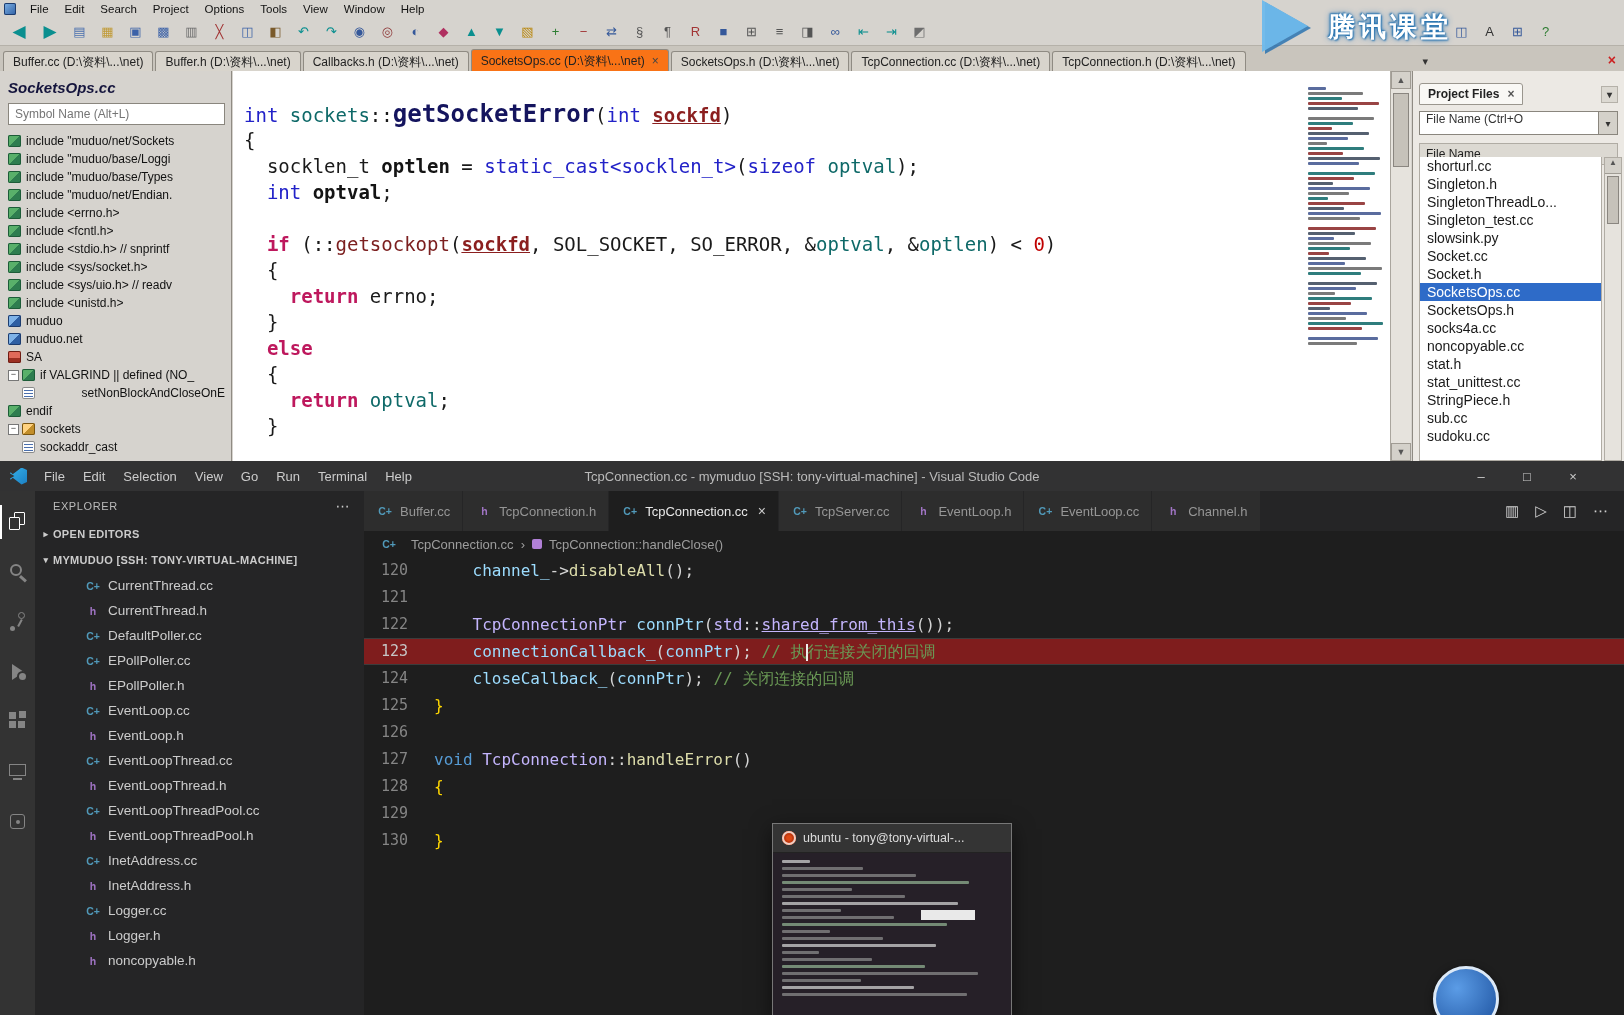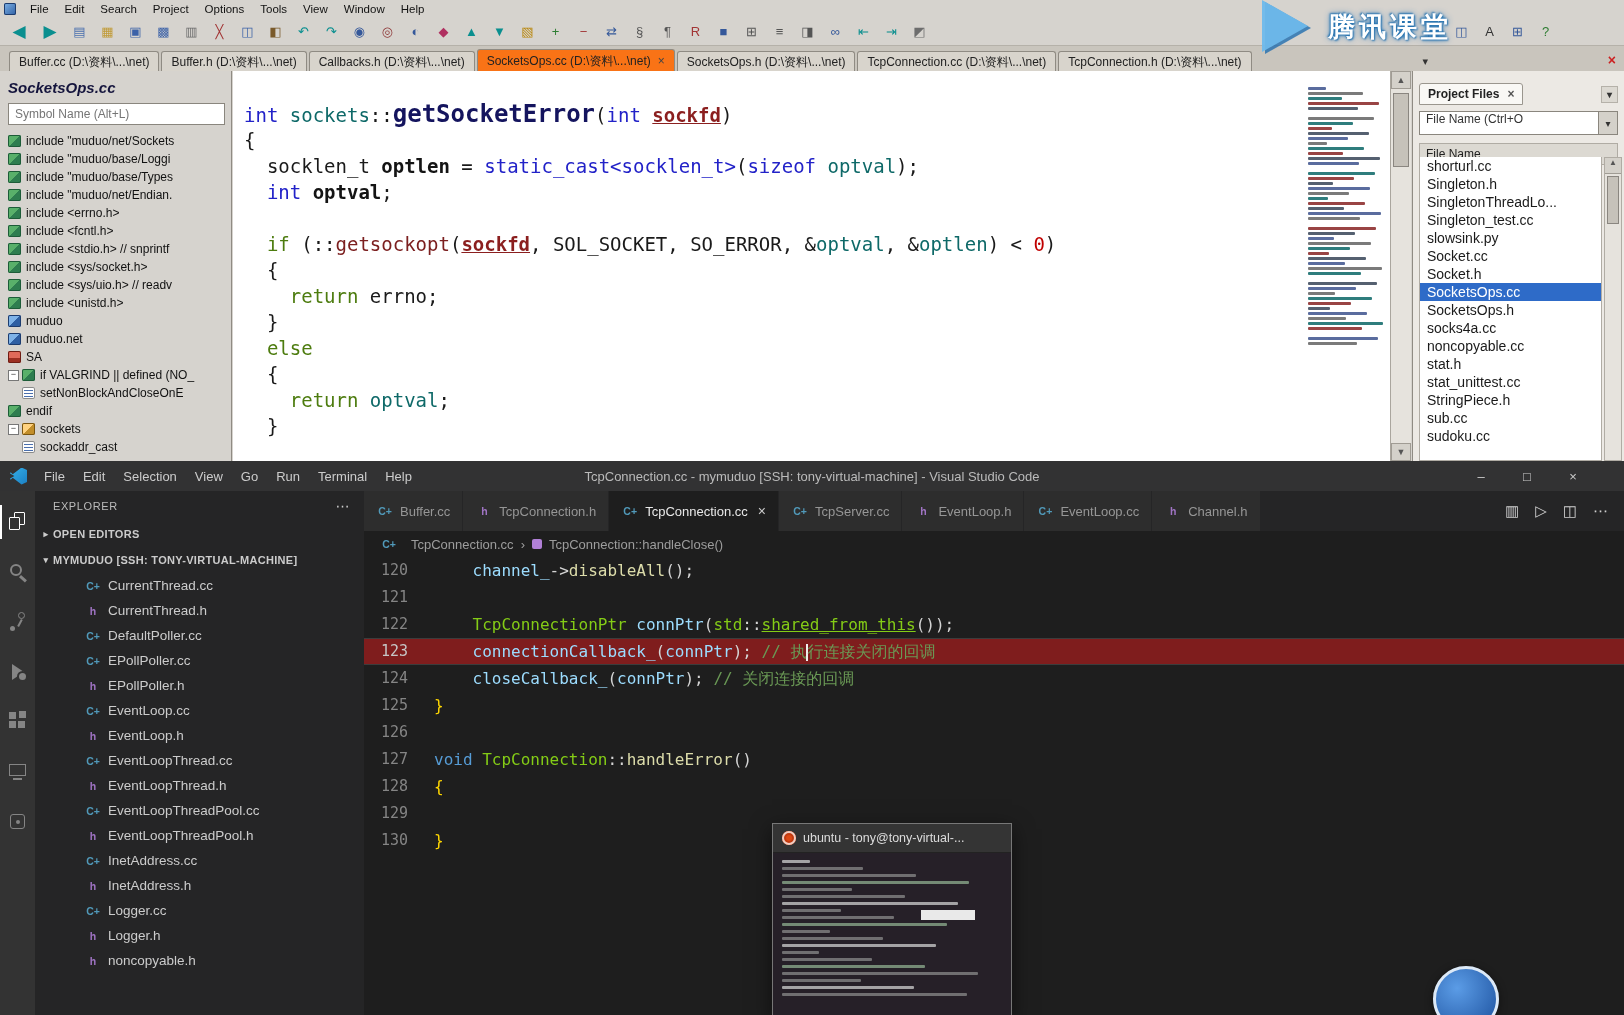--- a/index.html
+++ b/index.html
@@ -12,21 +12,21 @@
   .si-appicon{width:12px;height:12px;margin-right:6px;border-radius:2px;
     background:linear-gradient(135deg,#7fb3e8,#2f5fa3);box-shadow:inset 0 0 0 1px #1d3c6e;}
   .si-menu-item{font-size:11.5px;color:#111;padding:1px 8px;white-space:nowrap;}
   #si-toolbar{height:28px;display:flex;align-items:center;padding:0 4px;background:#d6d3ce;
     border-bottom:1px solid #b5b1a9;}
   #si-toolbar-left,#si-toolbar-right{display:flex;align-items:center;}
   #si-toolbar-right{margin-left:auto;padding-right:60px;}
   .tb-ico{width:25px;height:22px;display:flex;align-items:center;justify-content:center;
     font-size:13px;margin-right:1px;border:1px solid rgba(255,255,255,0);border-radius:2px;}
   .tb-ico.big{font-size:17px;width:28px;}
-  #si-tabbar{height:26px;background:#c9c5bd;display:flex;align-items:flex-end;padding-left:9px;position:relative;}
+  #si-tabbar{height:26px;background:#c9c5bd;display:flex;align-items:flex-end;padding-left:3px;position:relative;}
   .si-tab{height:20px;display:flex;align-items:center;font-size:12px;color:#222;background:#d8d4cc;
     border:1px solid #8f8b83;border-bottom:none;border-radius:3px 3px 0 0;padding:0 9px;margin-right:2px;white-space:nowrap;}
   .si-tab.active{background:#f97316;height:22px;}
   .si-tab .tab-close{margin-left:7px;color:#444;font-size:12px;}
   #si-tab-chevron{position:absolute;right:196px;bottom:4px;font-size:11px;color:#333;}
   #si-close-red{position:absolute;right:8px;bottom:4px;font-size:14px;font-weight:bold;color:#c22;}
 
   #si-left{position:absolute;left:0;top:71px;width:232px;bottom:0;background:#d6d3ce;
     border-right:1px solid #8f8b83;padding:6px 6px 0 8px;box-sizing:border-box;overflow:hidden;}
   #si-left-title{font-size:15px;font-weight:bold;font-style:italic;color:#14143c;margin:2px 0 7px;}
@@ -45,21 +45,21 @@
     box-shadow:0 3px 0 #4a6fae,0 6px 0 #4a6fae;}
   .expander{width:9px;height:9px;flex:none;border:1px solid #777;background:#fff;font-size:9px;
     line-height:7px;text-align:center;margin-right:3px;color:#333;}
 
   #si-editor{position:absolute;left:233px;top:71px;width:1157px;bottom:0;background:#ffffff;overflow:hidden;}
   #si-code{position:absolute;left:11px;top:30px;font-family:"DejaVu Sans Mono","Liberation Mono",monospace;
     font-size:19px;line-height:26px;color:#1a1a1a;}
   .si-line{height:26px;white-space:pre;}
   .si-pl{color:#1a1a1a;}
   .si-kw{color:#2222c8;}
-  .si-kwb{color:#4d7c0f;font-weight:normal;}
+  .si-kwb{color:#be185d;font-weight:bold;}
   .si-ns{color:#0e6968;}
   .si-fn{color:#14145e;font-weight:bold;font-size:24px;}
   .si-param{color:#8b1f1f;font-weight:bold;text-decoration:underline;}
   .si-var{color:#141414;font-weight:bold;}
   .si-use{color:#0e6968;}
   .si-extfn{color:#7c2020;}
   .si-num{color:#c00000;}
   #si-minimap{position:absolute;right:4px;top:16px;width:78px;bottom:8px;overflow:hidden;
     display:flex;flex-direction:column;gap:2px;}
   .mm-line{height:3px;flex:none;border-radius:1px;}
@@ -150,21 +150,21 @@
   #vsc-breadcrumb{height:26px;display:flex;align-items:center;gap:7px;padding-left:16px;color:#9d9d9d;font-size:13px;}
   .bc-symbol-ico{width:10px;height:10px;background:#b180d7;border-radius:2px;}
   #vsc-code{position:absolute;top:66px;left:0;right:0;bottom:0;font-family:"DejaVu Sans Mono","Liberation Mono",monospace;font-size:16px;}
   .code-row{display:flex;height:27px;line-height:27px;}
   .code-row.current{background:#7f1d1d;box-shadow:inset 0 1px 0 #3c3c3c,inset 0 -1px 0 #3c3c3c;}
   .ln{width:44px;flex:none;text-align:right;color:#858585;font-size:15px;margin-right:26px;}
   .code-row.current .ln{color:#c6c6c6;}
   .ctext{white-space:pre;}
   .v-pl{color:#d4d4d4;}
   .v-kw{color:#569cd6;}
-  .v-type{color:#84cc16;}
+  .v-type{color:#c4b5fd;}
   .v-fn{color:#dcdcaa;}
   .v-var{color:#9cdcfe;}
   .v-cm{color:#6a9955;}
   .v-br{color:#ffd700;}
   .v-ul{text-decoration:underline;}
   .caret{display:inline-block;width:2px;height:17px;background:#eeeeee;vertical-align:middle;margin-right:-1px;}
 
   #vsc-preview{position:absolute;left:772px;top:362px;width:238px;height:192px;background:#262028;
     border:1px solid #777;box-shadow:0 6px 20px rgba(0,0,0,.55);}
   #preview-titlebar{height:28px;background:#343434;display:flex;align-items:center;gap:7px;padding:0 9px;
@@ -333,21 +333,21 @@
           </div>
           <div class="tree-row">
             <span class="tico tico-flag"></span>
             <span class="tree-label">SA</span>
           </div>
           <div class="tree-row">
             <span class="expander">−</span>
             <span class="tico tico-include"></span>
             <span class="tree-label">if VALGRIND || defined (NO_</span>
           </div>
-          <div class="tree-row" style="padding-left: 14px;">
+          <div class="tree-row" style="padding-left: 14px; justify-content: space-between;">
             <span class="tico tico-doc"></span>
             <span class="tree-label">setNonBlockAndCloseOnE</span>
           </div>
           <div class="tree-row">
             <span class="tico tico-include"></span>
             <span class="tree-label">endif</span>
           </div>
           <div class="tree-row">
             <span class="expander">−</span>
             <span class="tico tico-pkg2"></span>

